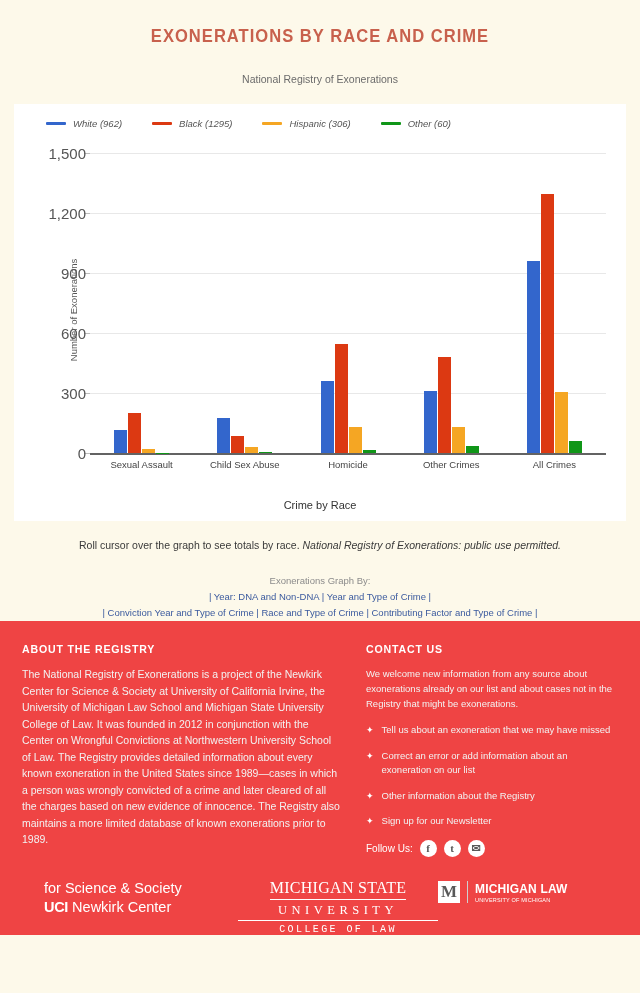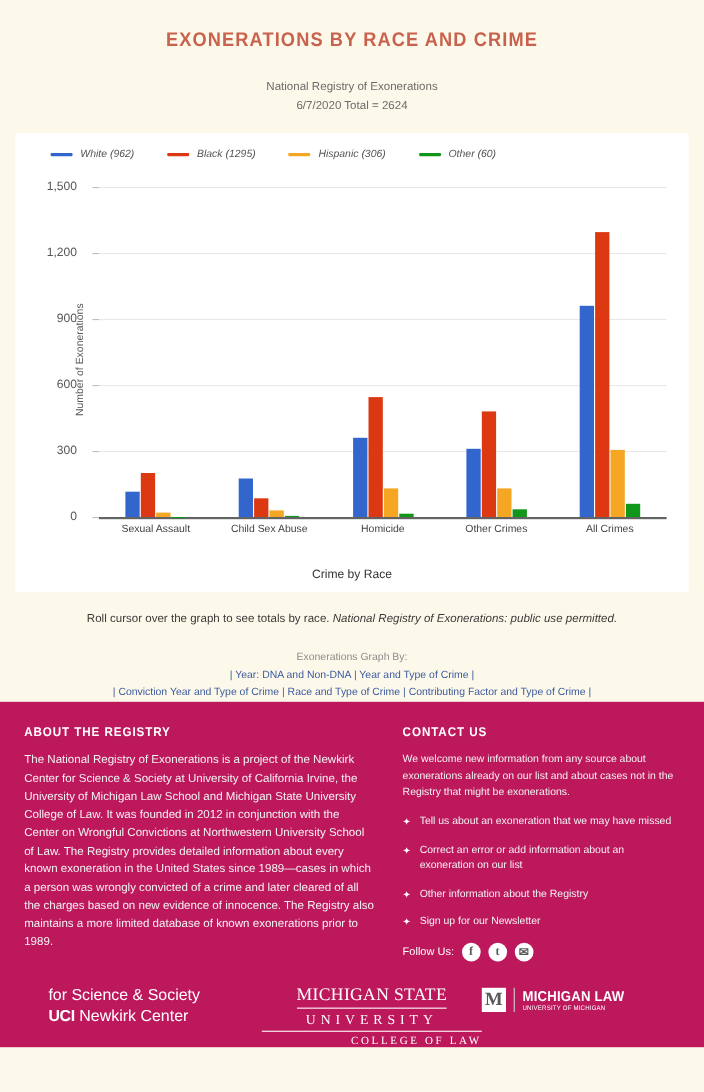--- a/index.html
+++ b/index.html
@@ -44,44 +44,44 @@
     transform: translateY(-50%) rotate(-90deg);
     transform-origin: center;
     font-size: 9.5px; color: #555; white-space: nowrap;
   }
   .plot {
     position: absolute; left: 70px; right: 14px; top: 8px; bottom: 22px;
   }
   .gridline { position: absolute; left: 0; right: 0; height: 1px; background: #e8e8e8; }
   .gridline.zero { background: #636363; height: 1.5px; }
   .ytick {
-    position: absolute; right: 100%; margin-right: 20px;
+    position: absolute; right: 100%; margin-right: 4px;
     transform: translateY(-50%);
-    font-size: 11px; color: #555; white-space: nowrap;
+    font-size: 15px; color: #555; white-space: nowrap;
   }
   .ytick-dash { position: absolute; right: 100%; width: 6px; height: 1px; background: #bdbdbd; }
 
   .bars { position: absolute; left: 0; right: 0; top: 0; bottom: 0; display: flex; }
   .group { flex: 1; position: relative; display: flex; align-items: flex-end; justify-content: center; gap: 1px; }
   .bar { width: 13px; }
   .xtick {
     position: absolute; top: 100%; left: 0; right: 0; margin-top: 6px;
     text-align: center; font-size: 9.5px; color: #444; white-space: nowrap;
   }
   .xlabel { text-align: center; font-size: 11px; color: #333; margin-top: 24px; }
 
   
   .notes { padding: 16px 24px 0 24px; text-align: center; }
   .note-line { font-size: 10.5px; color: #3a3a3a; line-height: 16px; }
   .note-line em { font-style: italic; }
   .links-block { margin-top: 20px; font-size: 9.5px; color: #8c8c8c; line-height: 16px; }
   .links-row { color: #3b5a9e; }
 
   
-  .footer { margin-top: auto; background: #be185d; color: #ffffff; padding: 22px 22px 0 22px; height: 333px; }
+  .footer { margin-top: auto; background: #ef4444; color: #ffffff; padding: 22px 22px 0 22px; height: 333px; }
   .footer-cols { display: flex; gap: 26px; }
   .col-about { width: 318px; }
   .col-contact { flex: 1; }
   .footer-head {
     font-size: 11.5px; font-weight: 700; letter-spacing: 0.9px;
     font-family: "Liberation Sans Narrow", "Liberation Sans", sans-serif;
     transform: scaleX(0.92); transform-origin: left center;
     margin-bottom: 11px;
   }
   .about-body { font-size: 10.5px; line-height: 16.5px; color: #f2f2f2; }
@@ -104,21 +104,21 @@
   .logo-uci .uci { font-weight: 700; letter-spacing: -0.3px; }
   .logo-msu { width: 200px; text-align: center; }
   .logo-msu .m1 {
     font-family: "Liberation Serif", serif; font-size: 16px; letter-spacing: 0.3px;
     border-bottom: 1.5px solid #fff; padding-bottom: 2px; display: inline-block;
   }
   .logo-msu .m2 {
     font-family: "Liberation Serif", serif; font-size: 12.5px; letter-spacing: 4.5px;
     border-bottom: 1.5px solid #fff; padding: 2px 0; display: block; margin-top: 1px;
   }
-  .logo-msu .m3 { font-family: Liberation Serif, serif; font-size: 10px; letter-spacing: 2.4px; margin-top: 3px; text-align: right; }
+  .logo-msu .m3 { font-family: Liberation Mono, monospace; font-size: 10px; letter-spacing: 2.4px; margin-top: 3px; }
   .logo-mlaw { flex: 1; display: flex; align-items: center; gap: 7px; padding-top: 2px; }
   .mlaw-block {
     width: 22px; height: 22px; background: #fff; color: #595959;
     display: flex; align-items: center; justify-content: center;
     font-family: "Liberation Serif", serif; font-weight: 700; font-size: 17px;
   }
   .mlaw-divider { width: 1px; height: 22px; background: #cfcfcf; }
   .mlaw-text .t1 {
     font-size: 13px; font-weight: 700; letter-spacing: 0.2px;
     font-family: "Liberation Sans Narrow", "Liberation Sans", sans-serif;
@@ -133,21 +133,20 @@
 </head>
 <body>
 
 <div class="page">
   <div class="top-rule"></div>
 
   <div class="header">
     <div class="page-title">EXONERATIONS BY RACE AND CRIME</div>
     <div class="subtitle-block">
       <div>National Registry of Exonerations</div>
-      <div>6/7/2020 Total = 2624</div>
     </div>
   </div>
 
   <div class="chart-card">
     <div class="legend" id="legend">
         <div class="legend-item">
           <span class="legend-swatch" style="background: rgb(51, 102, 204);"></span>
           <span>White  (962)</span>
         </div>
         <div class="legend-item">

